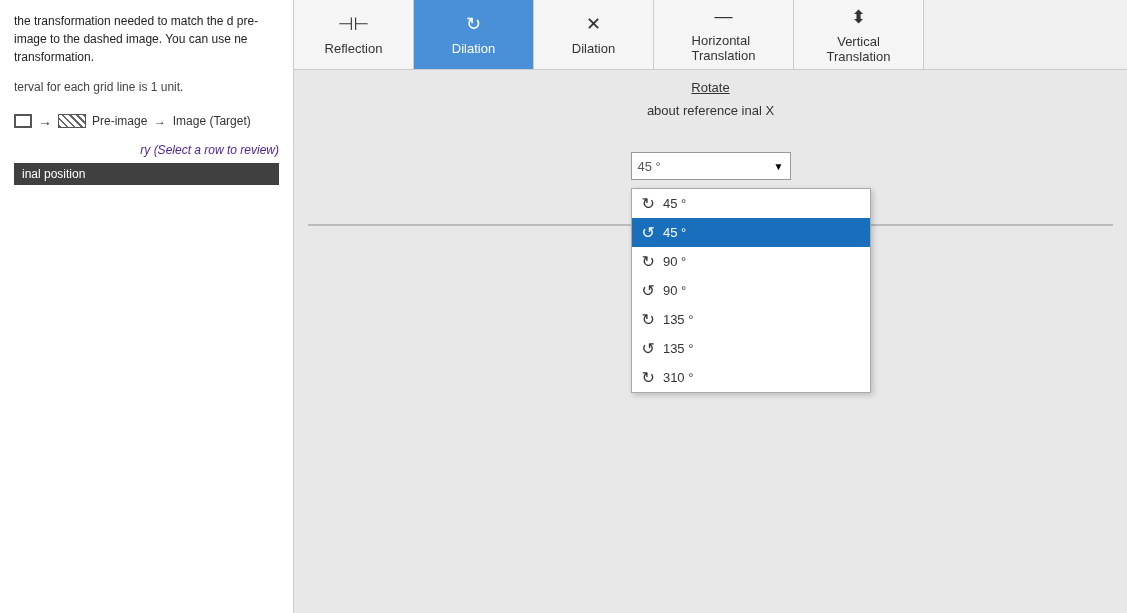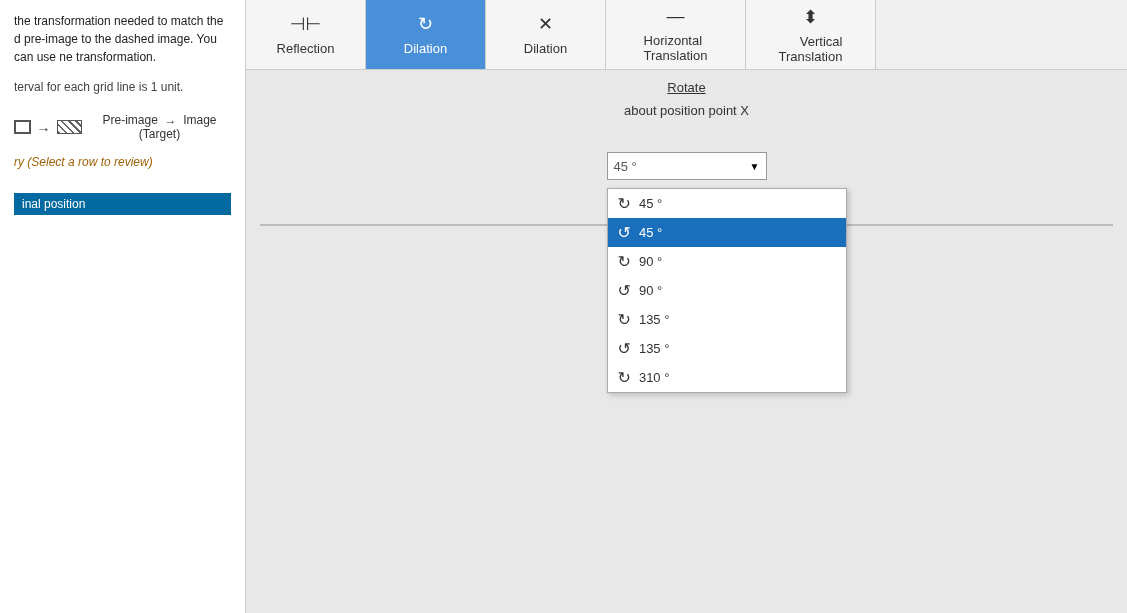--- a/index.html
+++ b/index.html
@@ -8,21 +8,21 @@
       font-size: 13px;
       background: #e8e8e8;
       width: 1127px;
       height: 613px;
       overflow: hidden;
       display: flex;
     }
 
     
     .left-panel {
-      width: 246px;
+      width: 294px;
       background: #fff;
       padding: 12px 14px;
       border-right: 1px solid #ccc;
       flex-shrink: 0;
     }
     .left-panel .instructions {
       font-size: 12px;
       color: #222;
       line-height: 1.5;
       margin-bottom: 14px;
@@ -55,26 +55,27 @@
       );
       border: 1px solid #555;
     }
     .legend-label {
       font-size: 12px;
       color: #333;
       text-align: center;
     }
     .history-label {
       font-size: 12px;
-      color: #a16207;
+      color: #4c1d95;
       font-style: italic;
-      margin-bottom: 24px;
+      margin-bottom: 6px;
+      text-align: right;
     }
     .history-table {
-      background: #0369a1;
+      background: #404040;
       color: #fff;
       padding: 4px 8px;
       font-size: 12px;
       width: 100%;
     }
 
     
     .right-panel {
       flex: 1;
       display: flex;
@@ -243,29 +244,29 @@
     <div class="tool-item">
       <span class="tool-icon">✕</span>
       <span class="tool-label">Dilation</span>
     </div>
     <div class="tool-item" style="min-width:140px;">
       <span class="tool-icon">—</span>
       <span class="tool-label" style="text-align:left;">Horizontal<br>Translation</span>
     </div>
     <div class="tool-item" style="min-width:130px;">
       <span class="tool-icon">⬍</span>
-      <span class="tool-label" style="text-align:right;">Vertical<br>Translation</span>
+      <span class="tool-label" style="text-align:center;">Vertical<br>Translation</span>
     </div>
   </div>
 
   <div class="content-area">
 
     <div class="rotation-controls">
       <span class="rotate-label">Rotate</span>
-      <span class="rotate-point">about position point X</span>
+      <span class="rotate-point">about reference inal X</span>
 
       <div class="rotation-dropdown-wrapper">
         <div style="width:160px;height:28px;border:1px solid #999;background:#fff;display:flex;align-items:center;padding:0 6px;font-size:13px;cursor:pointer;">
           <span style="flex:1;color:#555;">45 °</span>
           <span style="font-size:10px;">▼</span>
         </div>
 
         <div class="dropdown-menu">
           <div class="dropdown-item">
             <span class="rot-icon">↻</span>

